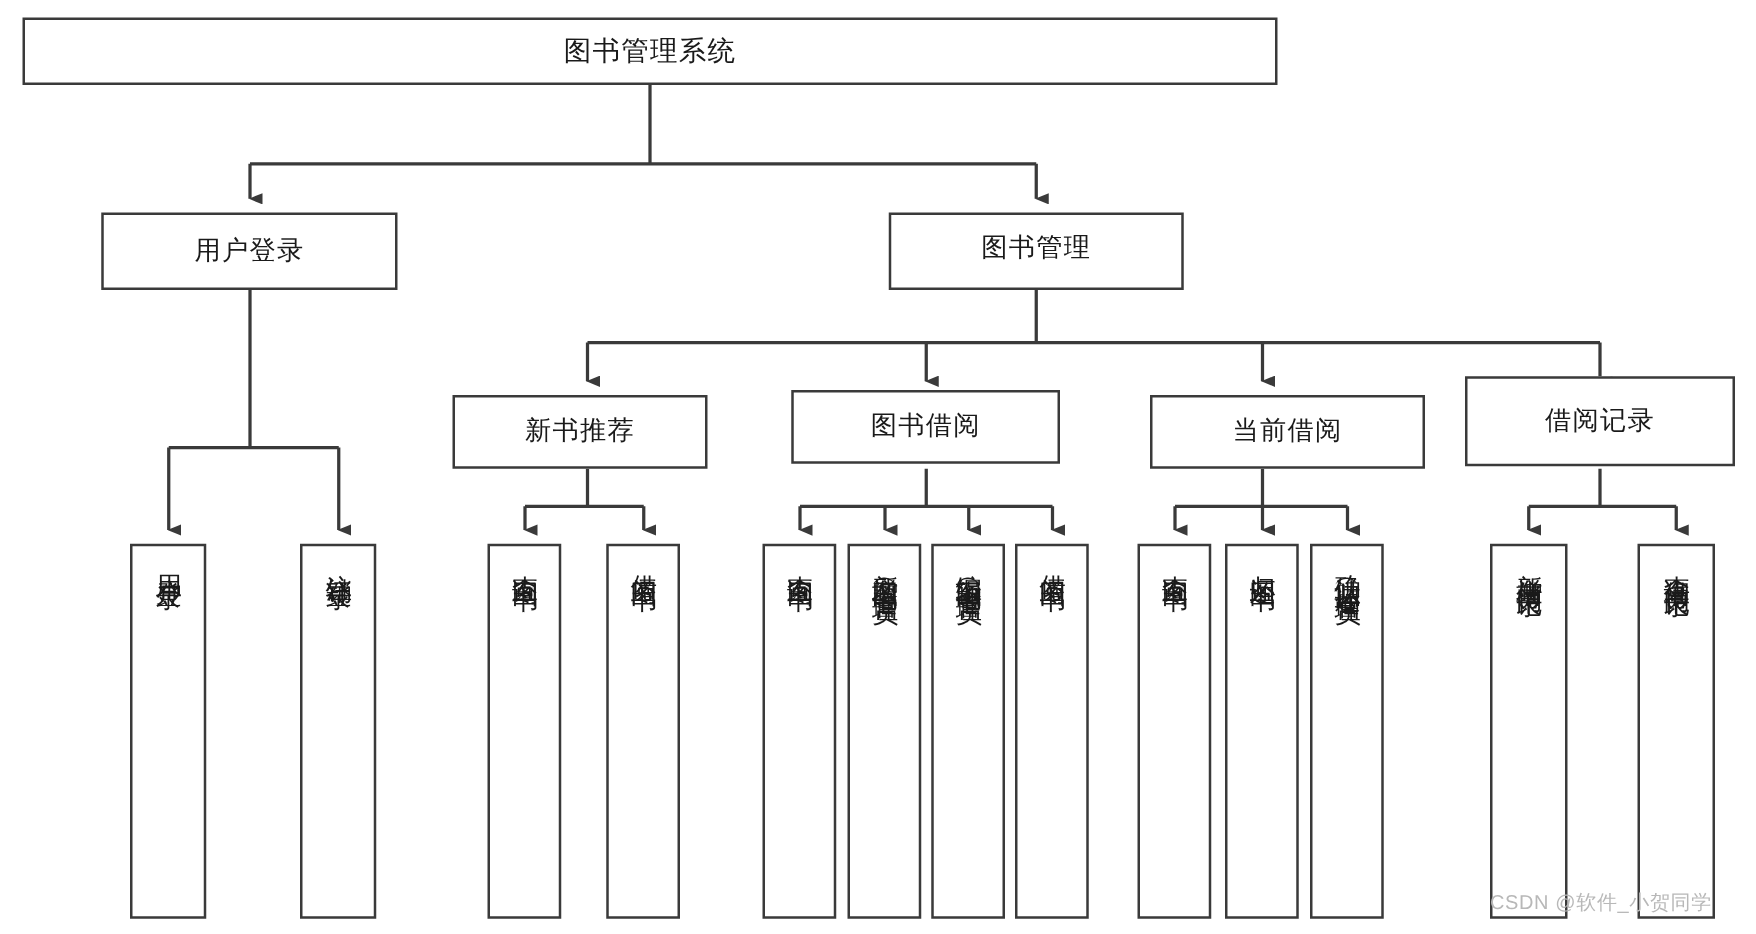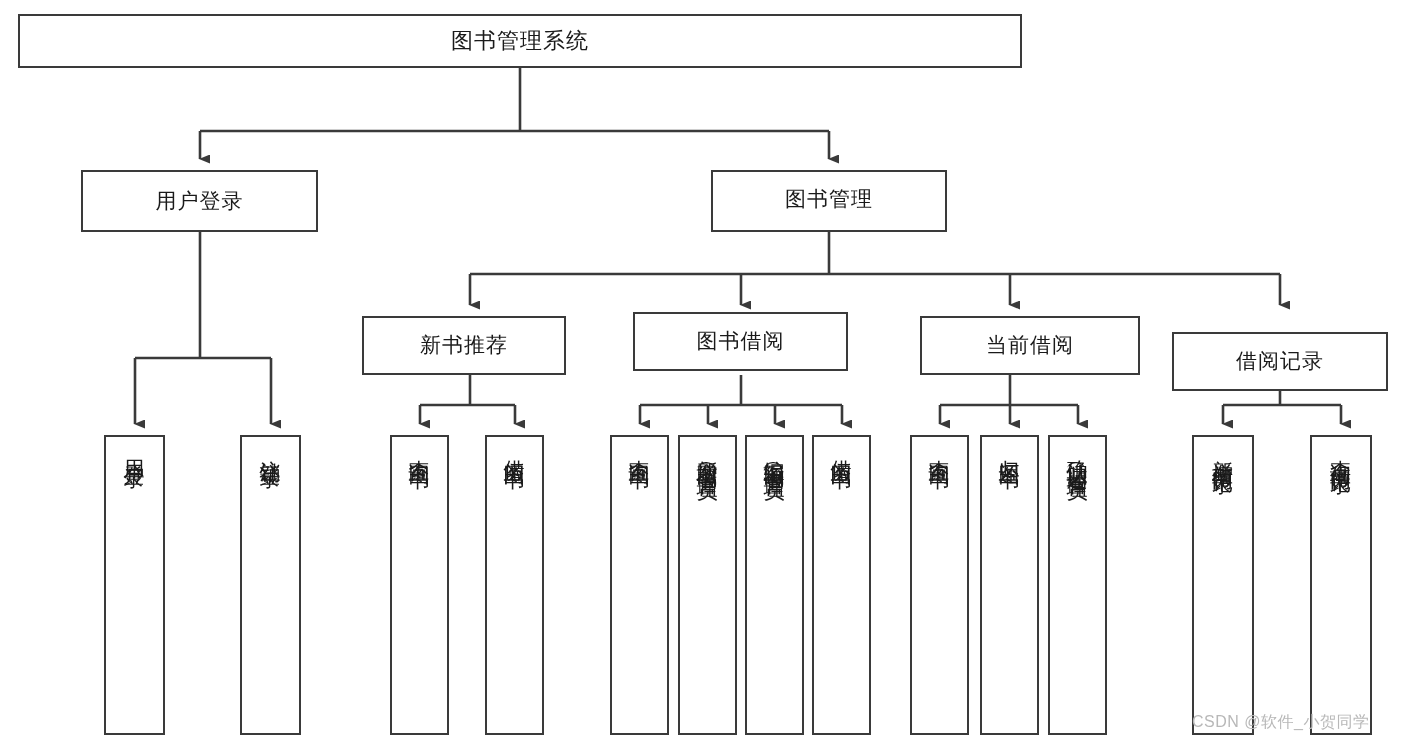--- a/index.html
+++ b/index.html
@@ -127,21 +127,21 @@
       </div>
       <div class="node" style="left: 362px; top: 316px; width: 204px; height: 59px;">
         <span class="node-label">新书推荐</span>
       </div>
       <div class="node" style="left: 633px; top: 312px; width: 215px; height: 59px;">
         <span class="node-label">图书借阅</span>
       </div>
       <div class="node" style="left: 900px; top: 316px; width: 220px; height: 59px; margin-left: 20px;">
         <span class="node-label">当前借阅</span>
       </div>
-      <div class="node" style="left: 1172px; top: 332px; width: 216px; height: 59px;">
+      <div class="node" style="left: 1172px; top: 301px; width: 216px; height: 72px;">
         <span class="node-label">借阅记录</span>
       </div>
       <div class="node leaf" style="left: 104px; top: 435px; width: 61px; height: 300px;">
         <span class="node-label">用户登录</span>
       </div>
       <div class="node leaf" style="left: 240px; top: 435px; width: 61px; height: 300px;">
         <span class="node-label">注销登录</span>
       </div>
       <div class="node leaf" style="left: 390px; top: 435px; width: 59px; height: 300px;">
         <span class="node-label">查询图书</span>

